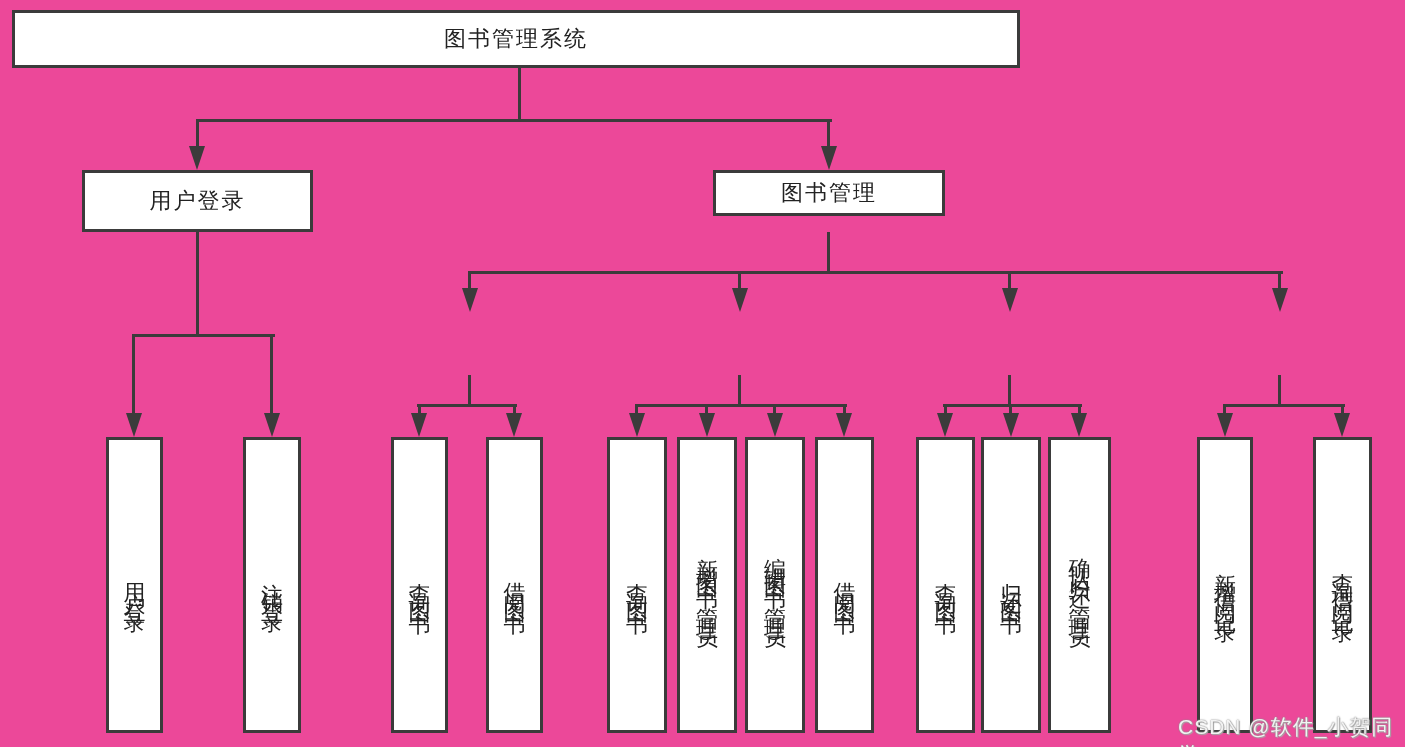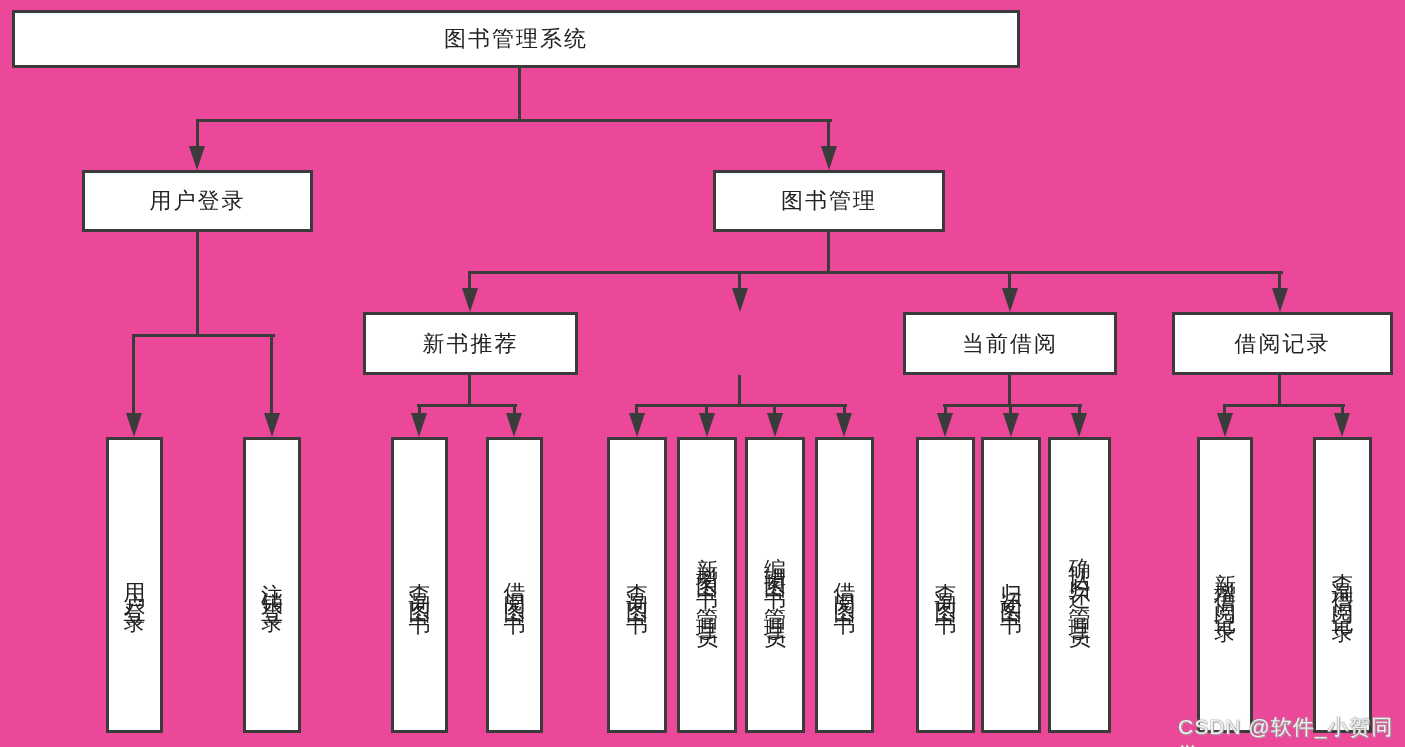--- a/index.html
+++ b/index.html
@@ -93,25 +93,22 @@
   <div class="vl" style="left:1278px;top:375px;height:32px"></div>
   <div class="hl" style="left:1223px;top:404px;width:122px"></div>
   <div class="vl" style="left:1223px;top:404px;height:14px"></div>
   <div class="arr" style="left:1217px;top:413px"></div>
   <div class="vl" style="left:1341px;top:404px;height:14px"></div>
   <div class="arr" style="left:1334px;top:413px"></div>
 
   <div class="node h" style="left:12px;top:10px;width:1008px;height:58px">图书管理系统</div>
 
   <div class="node h" style="left:82px;top:170px;width:231px;height:62px">用户登录</div>
-  <div class="node h" style="left:713px;top:170px;width:232px;height:62px">图书管理</div>
+  <div class="node h" style="left:713px;top:170px;width:232px;height:46px">图书管理</div>
 
-  <div class="node h" style="left:363px;top:312px;width:215px;height:63px">新书推荐</div>
-  <div class="node h" style="left:903px;top:312px;width:214px;height:63px">当前借阅</div>
-  <div class="node h" style="left:1172px;top:312px;width:221px;height:63px">借阅记录</div>
 
   <div class="node v" style="left:106px;top:437px;width:57px;height:296px">用户登录</div>
   <div class="node v" style="left:243px;top:437px;width:58px;height:296px">注销登录</div>
 
   <div class="node v" style="left:391px;top:437px;width:57px;height:296px">查询图书</div>
   <div class="node v" style="left:486px;top:437px;width:57px;height:296px">借阅图书</div>
 
   <div class="node v" style="left:607px;top:437px;width:60px;height:296px">查询图书</div>
   <div class="node v" style="left:677px;top:437px;width:60px;height:296px">新增图书（管理员）</div>
   <div class="node v" style="left:745px;top:437px;width:60px;height:296px">编辑图书（管理员）</div>

